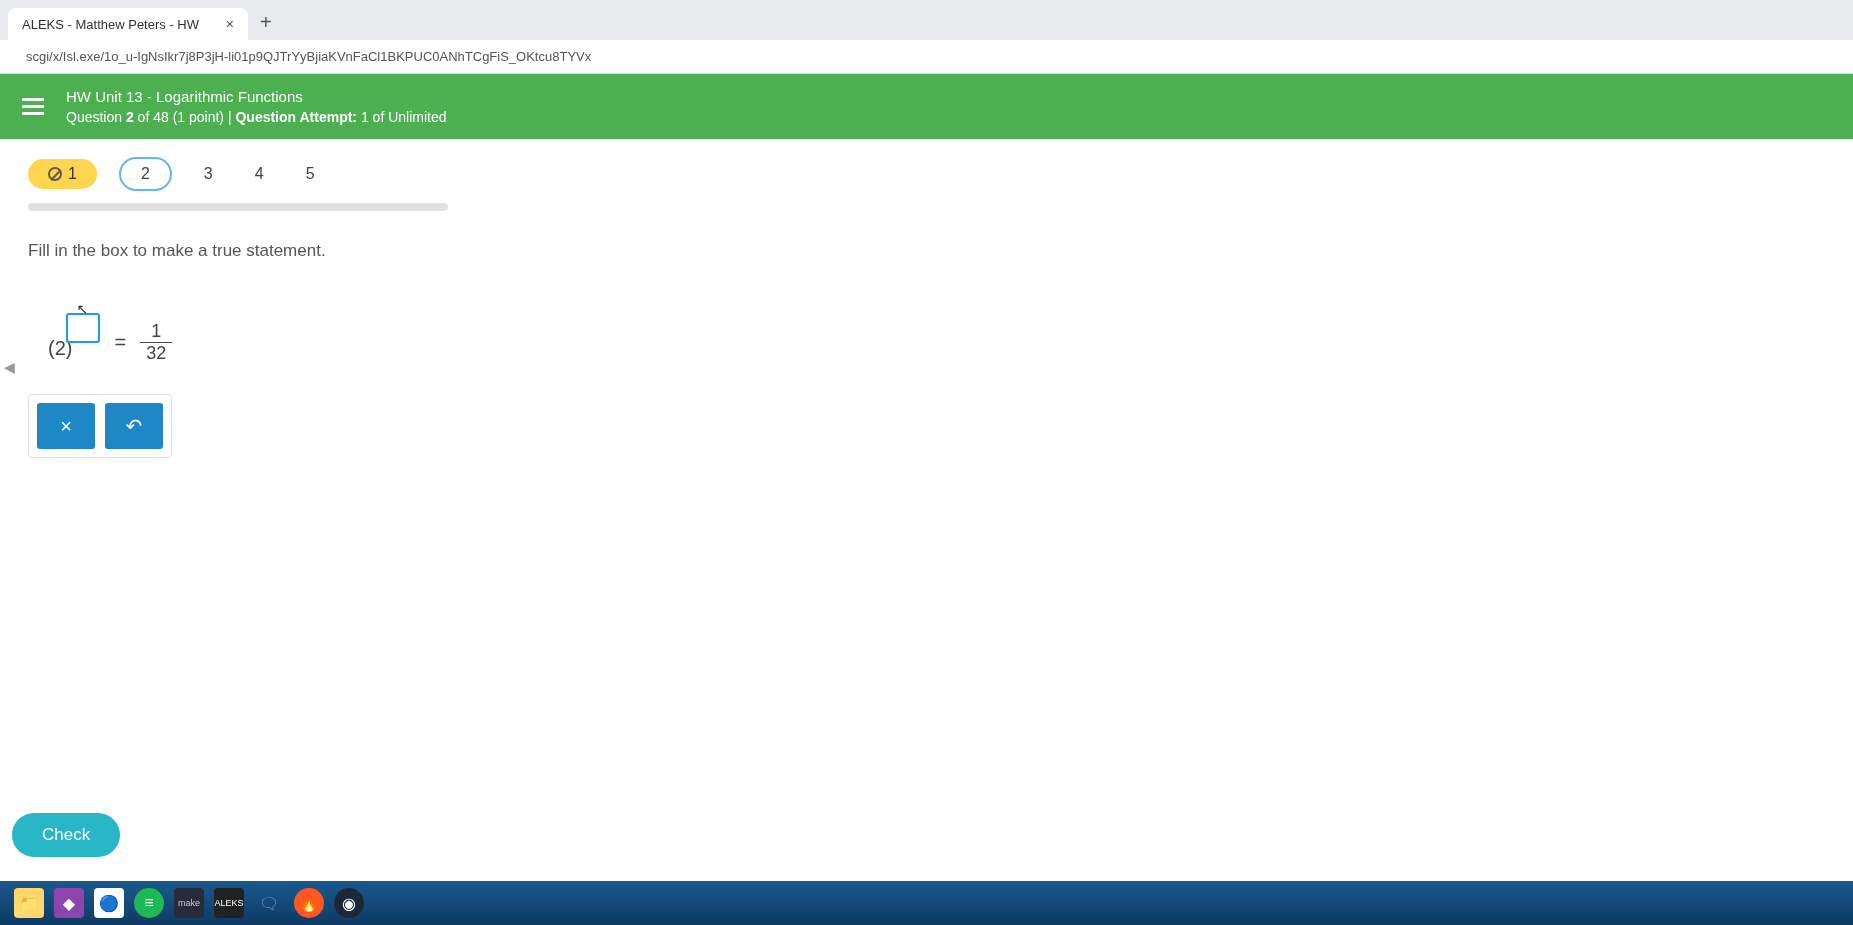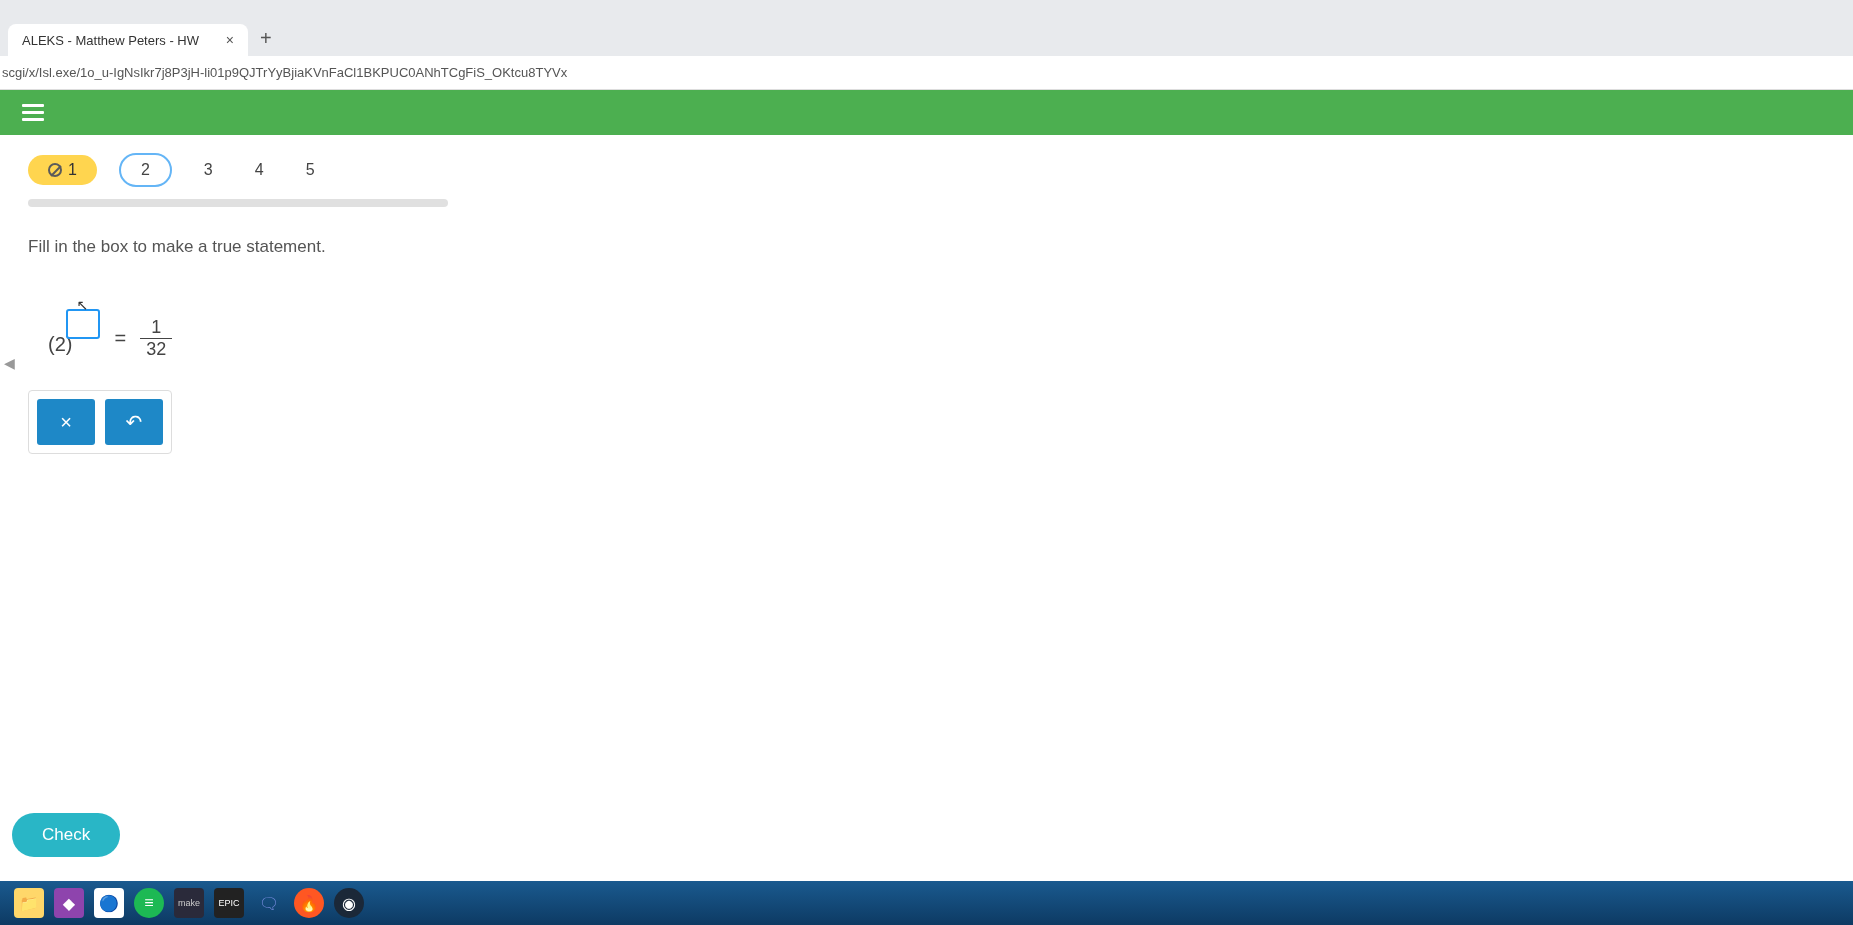--- a/index.html
+++ b/index.html
@@ -7,21 +7,21 @@
   font-family: Arial, Helvetica, sans-serif;
   background: #f5f5f5;
   width: 1853px;
   height: 925px;
   overflow: hidden;
   display: flex;
   flex-direction: column;
 }
 .browser-chrome {
   background: #e8eaed;
-  height: 56px;
+  height: 40px;
   display: flex;
   align-items: flex-end;
   padding-left: 8px;
 }
 .tab {
   background: #fff;
   border-radius: 8px 8px 0 0;
   padding: 8px 14px;
   display: flex;
   align-items: center;
@@ -40,21 +40,21 @@
   color: #555;
   font-size: 20px;
   padding: 6px 12px;
   cursor: pointer;
 }
 .addr-bar {
   background: #fff;
   height: 34px;
   display: flex;
   align-items: center;
-  padding: 0 2px;
+  padding: 0 26px;
   font-size: 13px;
   color: #555;
   border-bottom: 1px solid #ddd;
 }
 .green-header {
   background: #4caf50;
   color: #fff;
   padding: 14px 22px;
   display: flex;
   align-items: center;
@@ -246,20 +246,26 @@
 
 <div class="addr-bar">
   <span>scgi/x/Isl.exe/1o_u-IgNsIkr7j8P3jH-li01p9QJTrYyBjiaKVnFaCl1BKPUC0ANhTCgFiS_OKtcu8TYVx</span>
 </div>
 
 <div class="green-header">
   <div class="hamburger">
     <span></span>
       <span></span>
       <span></span>
+  </div>
+  <div class="header-text">
+    <div>HW Unit 13 - Logarithmic Functions</div>
+    <div class="header-sub">
+      <span>Question </span><b>2</b><span> of 48 (1 point)</span><span> | </span><b>Question Attempt: </b><span>1 of Unlimited</span>
+    </div>
   </div>
 </div>
 
 <div class="content">
   <div class="chev-left">◀</div>
   <div class="q-nav">
     <div class="q-pill q-current">
       <span class="slash-icon"></span>
       <span>1</span>
     </div>
@@ -294,17 +300,17 @@
 
   <button class="check-btn">Check</button>
 </div>
 
 <div class="taskbar">
   <div class="tb-icon" style="background:#ffd76a">📁</div>
   <div class="tb-icon" style="background:#8e44ad;color:#fff">◆</div>
   <div class="tb-icon" style="background:#fff">🔵</div>
   <div class="tb-icon" style="background:#1db954;color:#fff;border-radius:50%">≡</div>
   <div class="tb-icon" style="background:#2a2a3a;color:#ccc;font-size:9px">make</div>
-  <div class="tb-icon" style="background:#222;color:#fff;font-size:9px">EPIC</div>
+  <div class="tb-icon" style="background:#222;color:#fff;font-size:9px">ALEKS</div>
   <div class="tb-icon" style="color:#7289da">🗨</div>
   <div class="tb-icon" style="background:#ff5722;border-radius:50%">🔥</div>
   <div class="tb-icon" style="background:#1b2838;color:#fff;border-radius:50%">◉</div>
 </div>
 
 </body></html>

